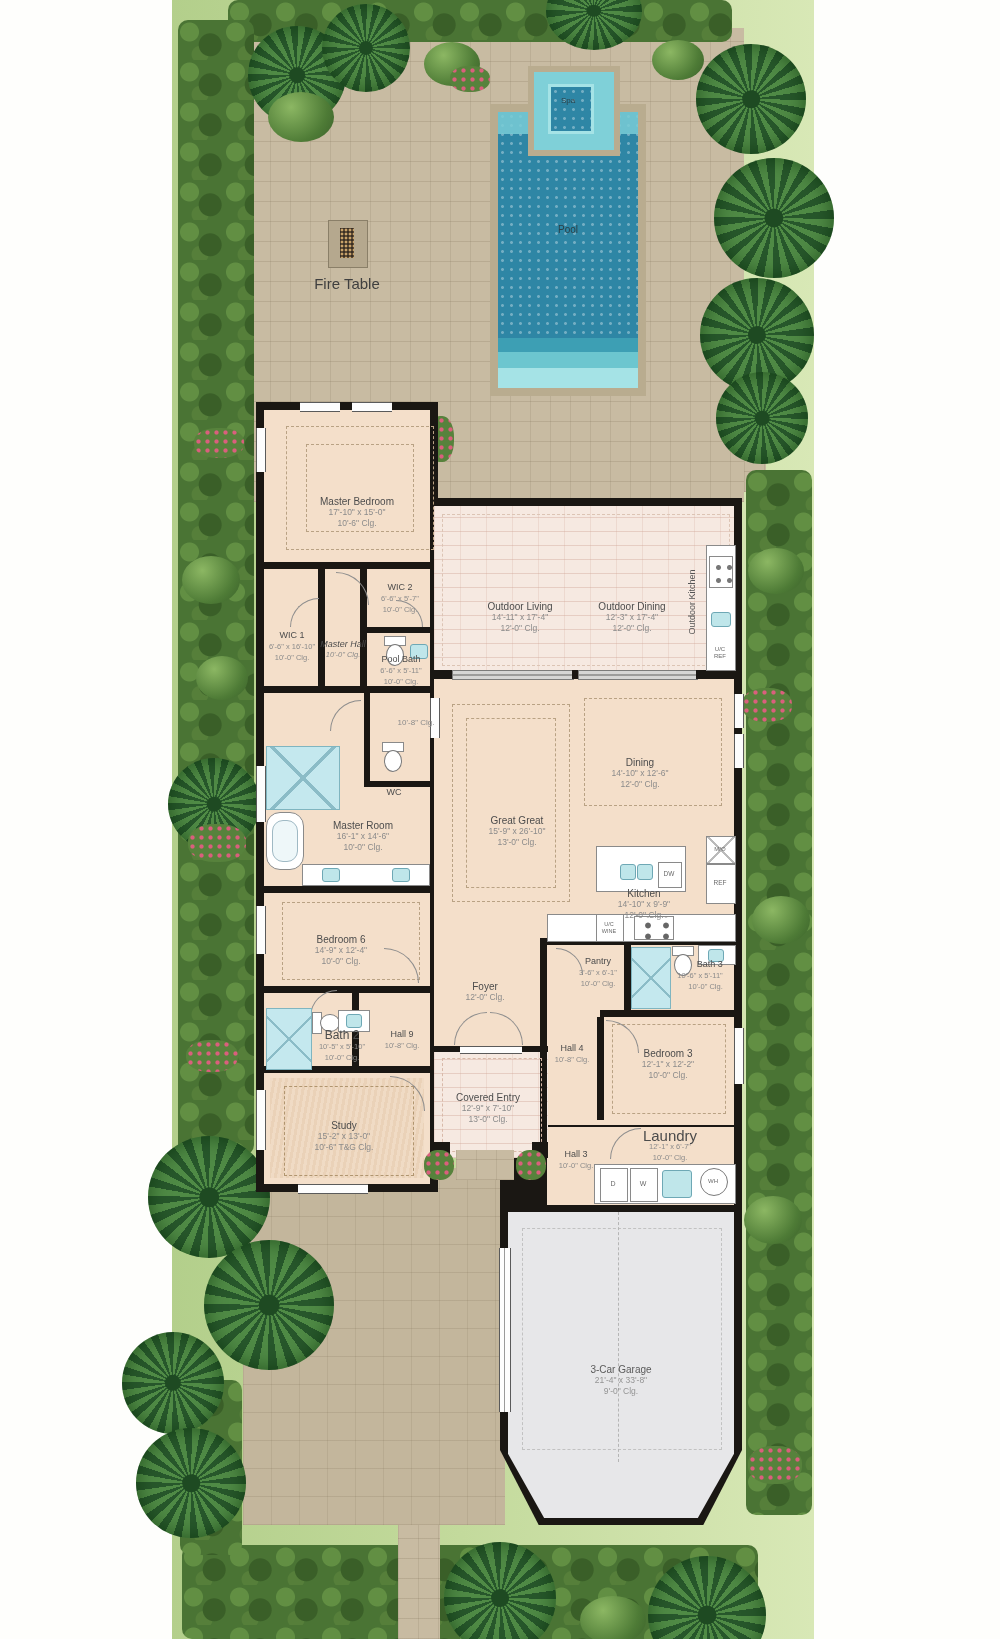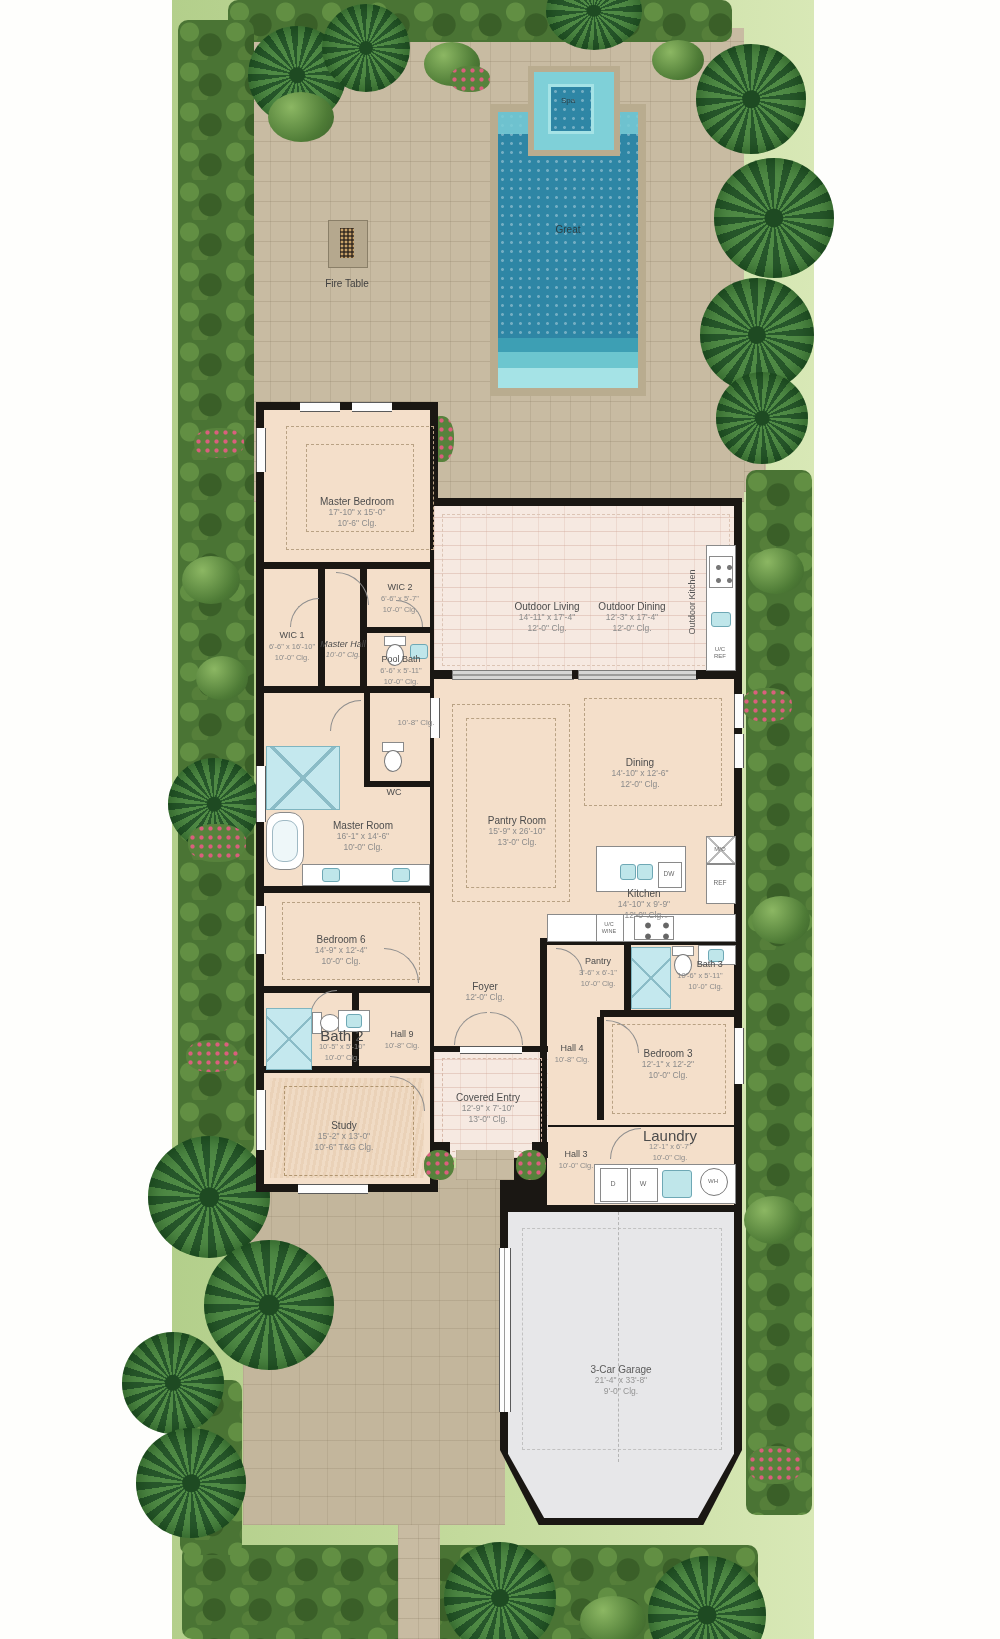--- a/index.html
+++ b/index.html
@@ -248,24 +248,24 @@
   <div class="abs wall" style="left:532px;top:1142px;width:16px;height:16px;"></div>
   <div class="abs flw" style="left:424px;top:1150px;width:30px;height:30px;"></div>
   <div class="abs flw" style="left:516px;top:1150px;width:30px;height:30px;"></div>
   <div class="abs pavers" style="left:456px;top:1150px;width:58px;height:30px;"></div>
   <div class="abs pavers" style="left:398px;top:1525px;width:42px;height:114px;"></div>
 
   <div class="lbl" style="left:568px;top:100px;">
     <div class="nm" style="font-size:8px;color:#2d3f45;">Spa</div>
   </div>
   <div class="lbl" style="left:568px;top:229px;">
-    <div class="nm" style="color:#2d3f45;">Great</div>
+    <div class="nm" style="color:#2d3f45;">Pool</div>
   </div>
   <div class="lbl" style="left:347px;top:283px;">
-    <div class="nm" style="font-size:10px;color:#3f3f3f;">Fire Table</div>
+    <div class="nm" style="font-size:15px;color:#3f3f3f;">Fire Table</div>
   </div>
 
   <div class="lbl" style="left:357px;top:512px;">
     <div class="nm">Master Bedroom</div>
     <div class="dm">17'-10" x 15'-0"</div>
     <div class="dm">10'-6" Clg.</div>
   </div>
   <div class="lbl" style="left:400px;top:598px;">
     <div class="nm" style="font-size:9px;">WIC 2</div>
     <div class="dm" style="font-size:7.5px;">6'-6" x 5'-7"</div>
@@ -278,21 +278,21 @@
   </div>
   <div class="lbl wrap" style="left:343px;top:648px;font-style:italic;">
     <div class="nm" style="font-size:9px;line-height:10px;">Master Hall</div>
     <div class="dm" style="font-size:7.5px;">10'-0" Clg.</div>
   </div>
   <div class="lbl" style="left:401px;top:670px;">
     <div class="nm" style="font-size:9px;">Pool Bath</div>
     <div class="dm" style="font-size:7.5px;">6'-6" x 5'-11"</div>
     <div class="dm" style="font-size:7.5px;">10'-0" Clg.</div>
   </div>
-  <div class="lbl" style="left:520px;top:617px;margin-left:27px;">
+  <div class="lbl" style="left:520px;top:617px;">
     <div class="nm">Outdoor Living</div>
     <div class="dm">14'-11" x 17'-4"</div>
     <div class="dm">12'-0" Clg.</div>
   </div>
   <div class="lbl" style="left:632px;top:617px;">
     <div class="nm">Outdoor Dining</div>
     <div class="dm">12'-3" x 17'-4"</div>
     <div class="dm">12'-0" Clg.</div>
   </div>
   <div class="vlbl abs" style="left:692px;top:602px;">Outdoor Kitchen</div>
@@ -305,21 +305,21 @@
   </div>
   <div class="lbl" style="left:394px;top:792px;">
     <div class="nm" style="font-size:9px;">WC</div>
   </div>
   <div class="lbl" style="left:640px;top:773px;">
     <div class="nm">Dining</div>
     <div class="dm">14'-10" x 12'-6"</div>
     <div class="dm">12'-0" Clg.</div>
   </div>
   <div class="lbl" style="left:517px;top:831px;">
-    <div class="nm">Pantry Room</div>
+    <div class="nm">Great Great</div>
     <div class="dm">15'-9" x 26'-10"</div>
     <div class="dm">13'-0" Clg.</div>
   </div>
   <div class="lbl" style="left:644px;top:904px;">
     <div class="nm">Kitchen</div>
     <div class="dm">14'-10" x 9'-9"</div>
     <div class="dm">12'-0" Clg.</div>
   </div>
   <div class="lbl" style="left:363px;top:836px;">
     <div class="nm">Master Room</div>
@@ -335,21 +335,21 @@
     <div class="nm" style="font-size:9px;">Pantry</div>
     <div class="dm" style="font-size:7.5px;">3'-6" x 6'-1"</div>
     <div class="dm" style="font-size:7.5px;">10'-0" Clg.</div>
   </div>
   <div class="lbl" style="left:700px;top:975px;text-align:right;">
     <div class="nm" style="font-size:9px;">Bath 3</div>
     <div class="dm" style="font-size:7.5px;">10'-6" x 5'-11"</div>
     <div class="dm" style="font-size:7.5px;">10'-0" Clg.</div>
   </div>
   <div class="lbl" style="left:342px;top:1046px;">
-    <div class="nm" style="font-size:15px;">Bath 2</div>
+    <div class="nm" style="font-size:12px;">Bath 2</div>
     <div class="dm" style="font-size:7.5px;">10'-5" x 5'-10"</div>
     <div class="dm" style="font-size:7.5px;">10'-0" Clg.</div>
   </div>
   <div class="lbl" style="left:402px;top:1040px;">
     <div class="nm" style="font-size:9px;">Hall 9</div>
     <div class="dm" style="font-size:7.5px;">10'-8" Clg.</div>
   </div>
   <div class="lbl" style="left:485px;top:992px;">
     <div class="nm">Foyer</div>
     <div class="dm">12'-0" Clg.</div>

